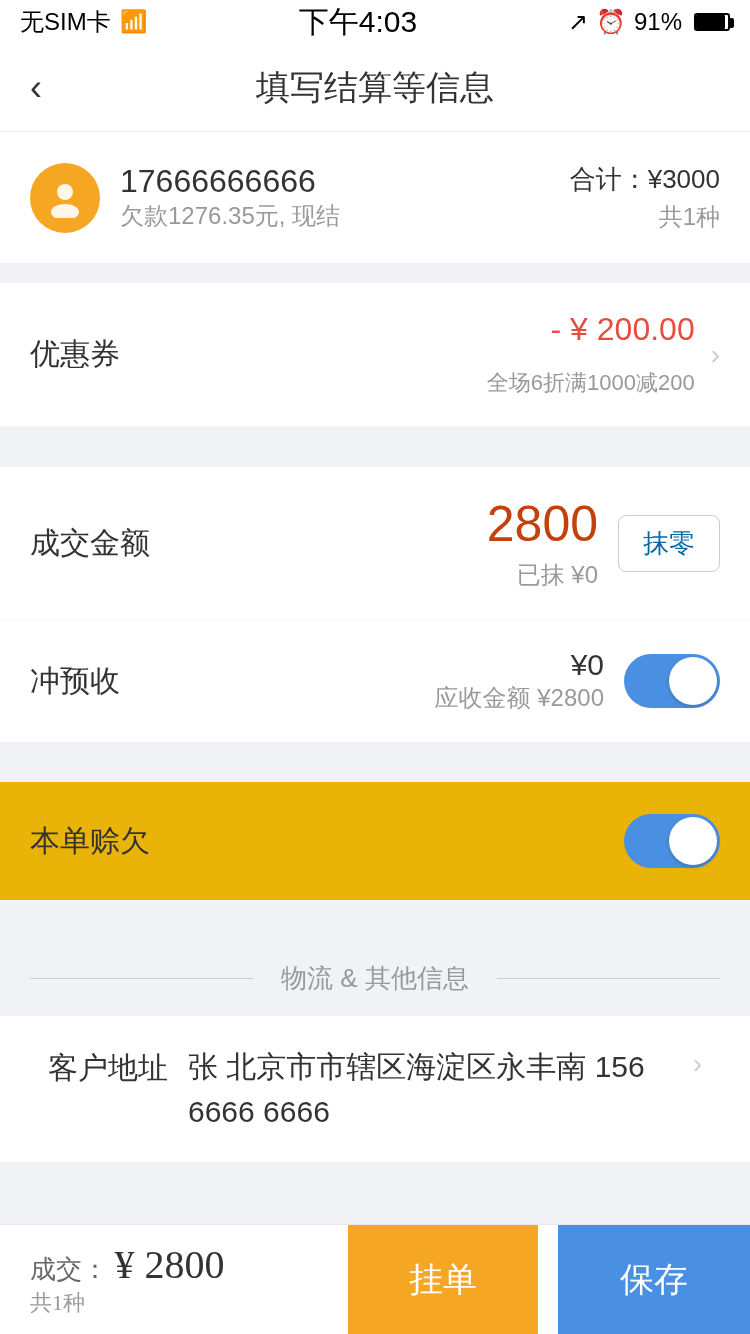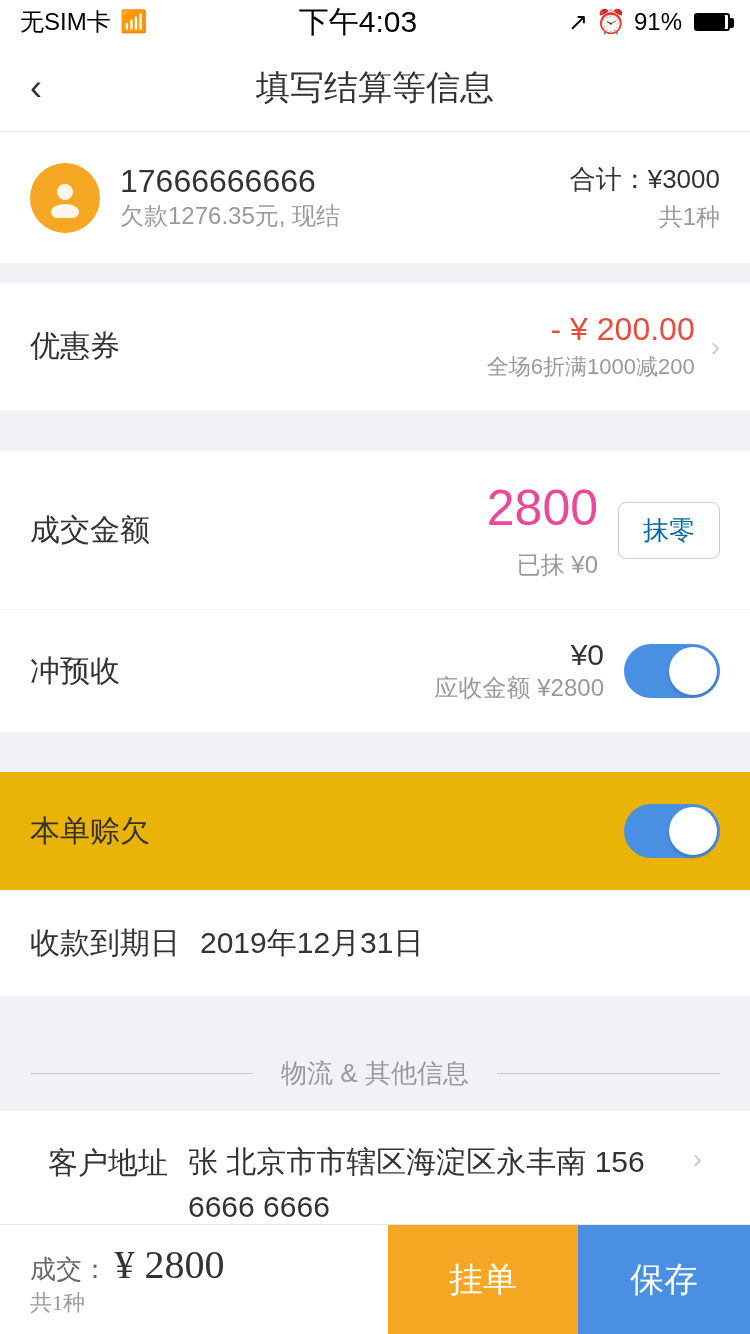--- a/index.html
+++ b/index.html
@@ -152,50 +152,50 @@
       text-align: right;
     }
     .coupon-amount {
       font-size: 32px;
       color: #e74c3c;
       font-weight: 500;
     }
     .coupon-desc {
       font-size: 22px;
       color: #999;
-      margin-top: 4px;
+      margin-top: 20px;
     }
 
     
     .amount-section {
       background: #fff;
       padding: 28px 30px;
       border-bottom: 1px solid #f5f5f5;
     }
     .amount-row {
       display: flex;
       align-items: center;
       justify-content: space-between;
     }
     .amount-right {
       display: flex;
       align-items: center;
       gap: 20px;
     }
     .amount-number {
       font-size: 50px;
-      color: #ec4899;
+      color: #c2410c;
       font-weight: 500;
       text-align: right;
     }
     .amount-sub {
       font-size: 24px;
       color: #999;
       text-align: right;
-      margin-top: 12px;
+      margin-top: 6px;
     }
     .btn-round {
       border: 1px solid #ccc;
       border-radius: 8px;
       padding: 10px 24px;
       font-size: 26px;
       color: #0369a1;
       background: #fff;
       cursor: pointer;
     }
@@ -338,29 +338,30 @@
       height: 110px;
       background: #f5a623;
       display: flex;
       align-items: center;
       justify-content: center;
       font-size: 34px;
       color: #fff;
       cursor: pointer;
     }
     .btn-save {
-      width: 172px;
+      width: 192px;
       height: 110px;
       background: #4a90e2;
       display: flex;
       align-items: center;
       justify-content: center;
       font-size: 34px;
       color: #fff;
       cursor: pointer;
+      margin-left: 20px;
     }
 
     
     .wifi-icon { font-size: 22px; }
     .battery { 
       display: inline-block;
       width: 36px; height: 18px;
       border: 2px solid #000;
       border-radius: 3px;
       position: relative;
@@ -477,26 +478,20 @@
   <div class="section-divider"></div>
 
   <div class="card">
     <div class="credit-section">
       <div class="row-label">本单赊欠</div>
       <div class="toggle-switch">
         <div class="knob"></div>
       </div>
     </div>
 
-    <div class="due-date-section">
-      <div class="due-date-row">
-        <div class="row-label">收款到期日</div>
-        <div class="row-value">2019年12月31日</div>
-      </div>
-    </div>
   </div>
 
   <div class="section-divider"></div>
 
   <div class="logistics-divider">
     <div class="logistics-line"></div>
     <div class="logistics-text">物流 &amp; 其他信息</div>
     <div class="logistics-line"></div>
   </div>
 

